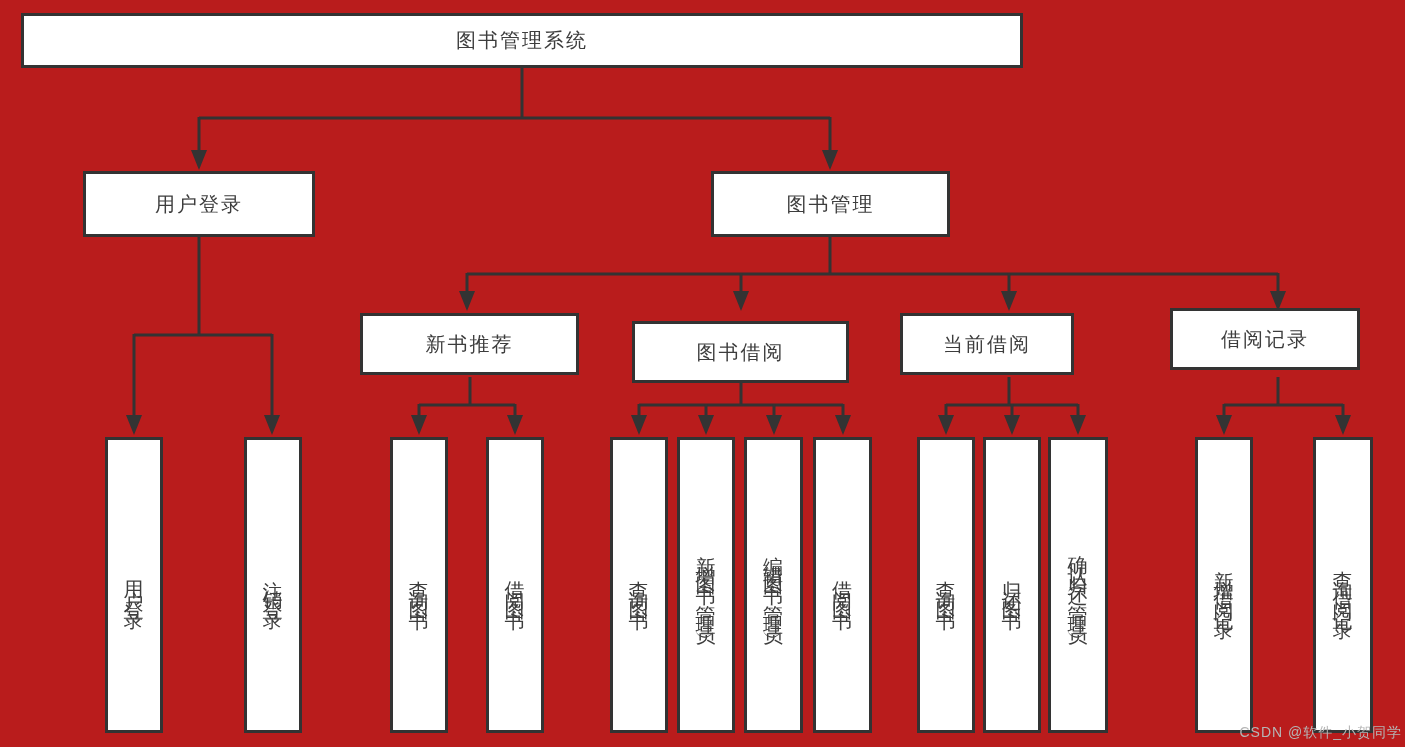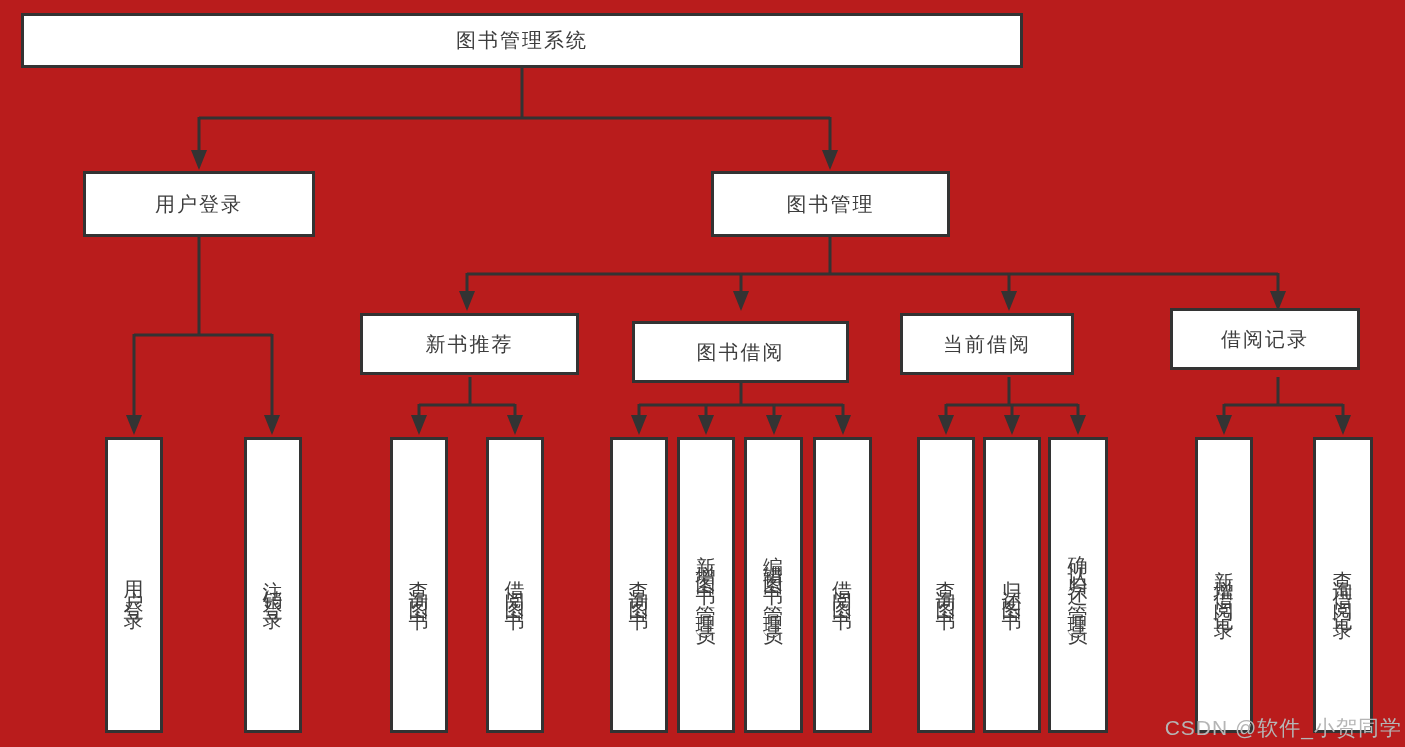--- a/index.html
+++ b/index.html
@@ -32,21 +32,21 @@
     text-orientation:mixed;
     font-size:20px;
     letter-spacing:10px;
     color:#3d3d3d;
     line-height:1;
   }
   .watermark{
     position:absolute;
     right:3px;
     bottom:5px;
-    font-size:21px;
+    font-size:14px;
     letter-spacing:1px;
     color:#b5b5b5;
     white-space:nowrap;
   }
 </style>
 </head>
 <body>
 
 <div id="stage">
 

